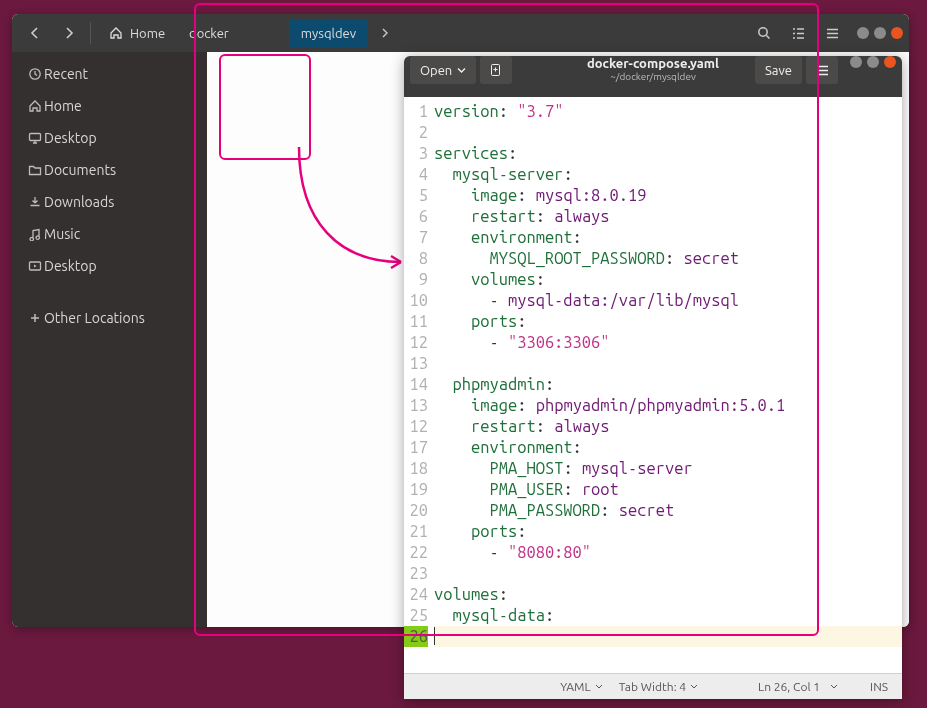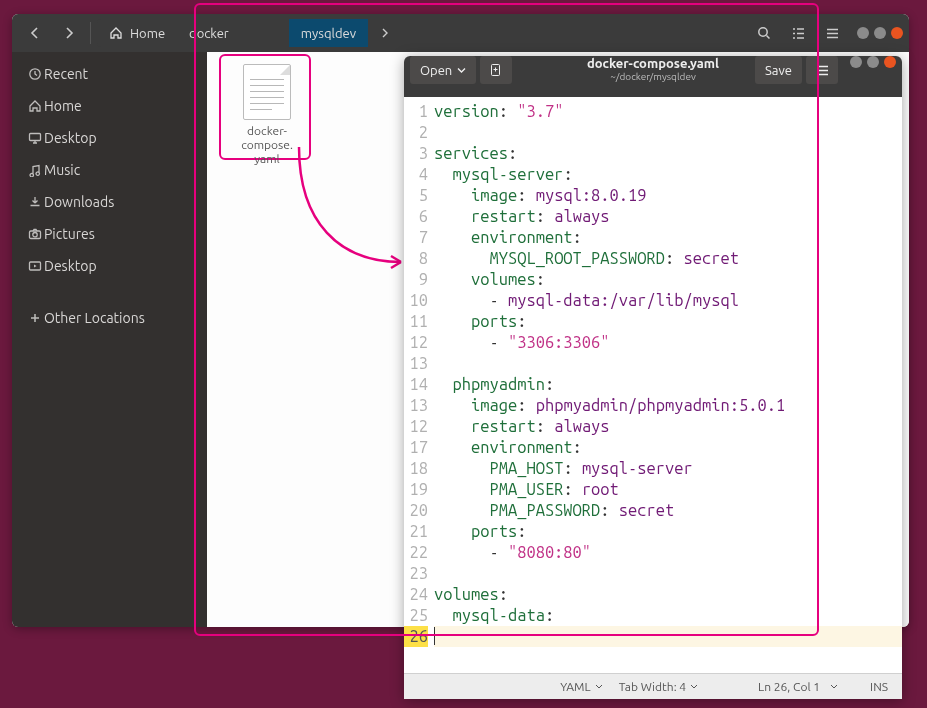--- a/index.html
+++ b/index.html
@@ -37,21 +37,21 @@
   .ed-btn { height:28px; padding:0 10px; background:#4c4a49; color:#eee; border-radius:3px; display:flex; align-items:center; gap:5px; font-size:13px;}
   .ed-btn.small{width:32px;justify-content:center;padding:0;}
   .ed-title { position:absolute; left:50%; transform:translateX(-50%); text-align:center; color:#eee; font-size:13px; line-height:14px;}
   .ed-title .sub{font-size:10px;color:#bbb;display:block;}
   .window-dots{display:flex; gap:5px; margin-left:8px;}
   .dot{width:12px;height:12px;border-radius:50%;}
   .dot.min{background:#8b8b8b;} .dot.max{background:#8b8b8b;} .dot.close{background:#e95420;}
   .ed-body { flex:1; display:flex; font-family:"Ubuntu Mono","DejaVu Sans Mono",monospace; font-size:16.5px; line-height:21px; overflow:hidden; background:#fff;}
   .gutter { width:30px; text-align:right; padding:4px 6px 0 0; color:#b0b0b0; background:#fff; user-select:none;}
   .gutter div{height:21px;}
-  .gutter .cur{background:#fde047;color:#555;}
+  .gutter .cur{background:#84cc16;color:#555;}
   .code { flex:1; padding-top:4px; white-space:pre; }
   .code div{height:21px;}
   .key{color:#1f6f3a;font-weight:normal;margin-top:16px;}
   .str{color:#c03086;}
   .val{color:#701a75;}
   .plain{color:#333;}
   .colon{color:#333;}
   .cursor-line{background:#fdf6e3;}
   .caret{display:inline-block;width:1px;height:18px;background:#333;vertical-align:-3px;}
   .ed-status{height:26px;background:#ededed;border-top:1px solid #d0d0d0;display:flex;align-items:center;font-size:12px;color:#555;padding:0 8px;gap:4px;}
@@ -134,71 +134,54 @@
     </div>
         <div class="sb-item">
       <svg width="14" height="14" viewBox="0 0 14 14">
             <rect x="1.5" y="2.5" width="11" height="7" rx="1" stroke="currentColor" fill="none" stroke-width="1.3"></rect>
             <path d="M5 12h4M7 9.5V12" stroke="currentColor" stroke-width="1.3"></path>
           </svg>
       <span>Desktop</span>
     </div>
         <div class="sb-item">
       <svg width="14" height="14" viewBox="0 0 14 14">
+            <path d="M1.5 3.5h4l1.5 1.5h5.5v6.5h-11z" stroke="currentColor" fill="none" stroke-width="1.3"></path>
+          </svg>
+      <span>Documents</span>
+    </div>
+        <div class="sb-item">
+      <svg width="14" height="14" viewBox="0 0 14 14">
+            <path d="M7 2v6m0 0L4.5 5.5M7 8l2.5-2.5M2.5 10.5h9" stroke="currentColor" fill="none" stroke-width="1.3"></path>
+          </svg>
+      <span>Downloads</span>
+    </div>
+        <div class="sb-item">
+      <svg width="14" height="14" viewBox="0 0 14 14">
             <path d="M5 11a1.7 1.7 0 1 1-.1-.1M11 9.5a1.7 1.7 0 1 1-.1-.1M5 11V3.5l6-1v7" stroke="currentColor" fill="none" stroke-width="1.3"></path>
           </svg>
       <span>Music</span>
-    </div>
-        <div class="sb-item">
-      <svg width="14" height="14" viewBox="0 0 14 14">
-            <path d="M7 2v6m0 0L4.5 5.5M7 8l2.5-2.5M2.5 10.5h9" stroke="currentColor" fill="none" stroke-width="1.3"></path>
-          </svg>
-      <span>Downloads</span>
-    </div>
-        <div class="sb-item">
-      <svg width="14" height="14" viewBox="0 0 14 14">
-            <rect x="1.5" y="4" width="11" height="7.5" rx="1.3" stroke="currentColor" fill="none" stroke-width="1.3"></rect>
-            <circle cx="7" cy="7.7" r="2.2" stroke="currentColor" fill="none" stroke-width="1.3"></circle>
-            <path d="M5 4l1-1.5h2L9 4" stroke="currentColor" fill="none" stroke-width="1.3"></path>
-          </svg>
-      <span>Pictures</span>
     </div>
         <div class="sb-item">
       <svg width="14" height="14" viewBox="0 0 14 14">
             <rect x="1.5" y="3" width="11" height="8" rx="1" stroke="currentColor" fill="none" stroke-width="1.3"></rect>
             <path d="M6 5.5v3l2.6-1.5z" fill="currentColor"></path>
           </svg>
       <span>Desktop</span>
     </div>
         <div style="height:10px"></div>
         <div style="height:10px"></div>
         <div class="sb-item">
       <svg width="14" height="14" viewBox="0 0 14 14">
             <path d="M7 3v8M3 7h8" stroke="currentColor" stroke-width="1.5"></path>
           </svg>
       <span>Other Locations</span>
     </div>
       </div>
     <div class="content-pane">
       <div class="annot file"></div>
-      <div class="file-icon-wrap">
-        <div class="file-doc">
-          <div class="ln" style="top:14px"></div>
-            <div class="ln" style="top:20px"></div>
-            <div class="ln" style="top:26px"></div>
-          <div class="ln" style="top:32px"></div>
-            <div class="ln" style="top:38px"></div>
-            <div class="ln" style="top:44px;right:18px"></div>
-        </div>
-        <div class="file-label">
-          <span>docker-</span><br>
-          <span>compose.</span><br>
-          <span>yaml</span>
-        </div>
-      </div>
       <svg class="arrow" viewBox="0 0 130 130">
         <path d="M10 5 C 10 80, 50 120, 112 120" stroke="#e6007e" stroke-width="2.5" fill="none"></path>
         <path d="M112 120 l-10 -6 m10 6 l-10 6" stroke="#e6007e" stroke-width="2.5" fill="none"></path>
       </svg>
     </div>
   </div>
 </div>
 
 <div class="annot editor"></div>
 

